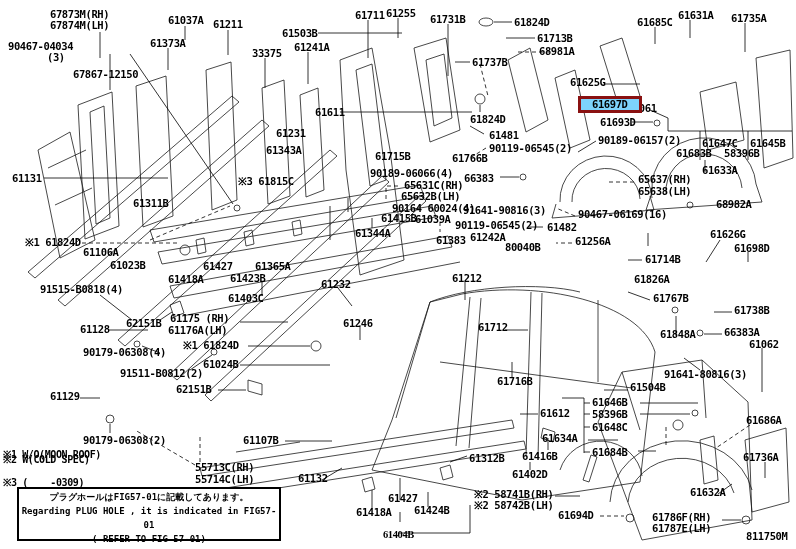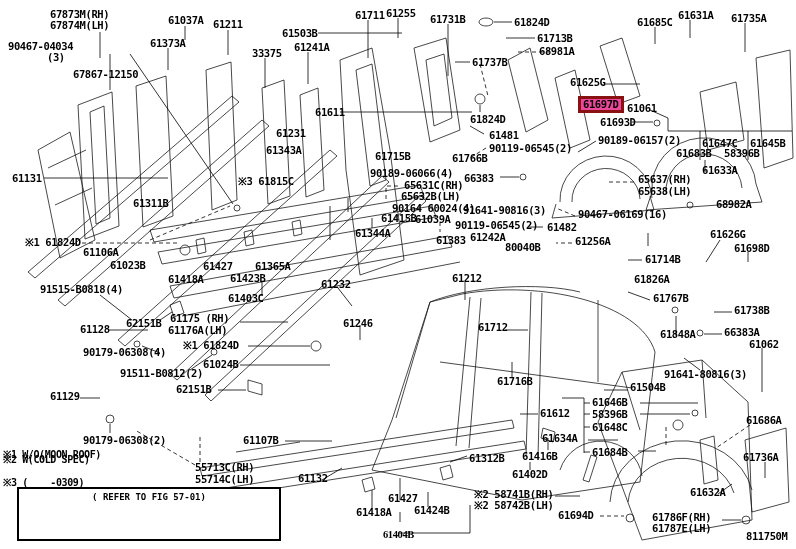--- a/index.html
+++ b/index.html
@@ -7,22 +7,22 @@
     position:relative;width:796px;height:549px;background:#fff;
     font-family:"DejaVu Sans Mono","Liberation Mono",monospace;
     overflow:hidden;
   }
   #art{position:absolute;left:0;top:0;pointer-events:none;}
   .lbl{
     position:absolute;font-weight:bold;font-size:10.5px;line-height:11px;
     letter-spacing:-0.4px;color:#000;white-space:pre;cursor:pointer;z-index:3;
   }
   .lbl.hl{
-    border:3px solid #8a1111;padding:0px 2px;margin-left:-5px;margin-top:-5px;
-    background:#ec4899;z-index:4;
+    border:3px solid #8a1111;padding:0px 11px;margin-left:-5px;margin-top:-5px;
+    background:#7dd3fc;z-index:4;
   }
   .note{
     position:absolute;font-weight:bold;font-size:10px;line-height:11px;
     letter-spacing:-0.4px;color:#000;white-space:pre;z-index:3;
   }
   #infobox{
     position:absolute;left:17px;top:487px;width:260px;height:48px;
     border:2px solid #000;background:#fff;text-align:center;
     font-weight:bold;font-size:9px;line-height:1.55;padding-top:2px;z-index:3;
   }
@@ -367,17 +367,19 @@
       <div class="lbl" style="left: 652px; top: 523px;">61787E(LH)</div>
     </div>
 
   <div id="notes-layer">
       <div class="note" style="left: 3px; top: 449px;">※1 W/O(MOON ROOF)</div>
       <div class="note" style="left: 3px; top: 454px;">※2 W(COLD SPEC)</div>
       <div class="note" style="left: 3px; top: 477px;">※3 (    -0309)</div>
     </div>
 
   <div id="infobox">
+    <div>プラグホールはFIG57-01に記載してあります。</div>
+    <div>Regarding PLUG HOLE , it is indicated in FIG57-01</div>
     <div>( REFER TO FIG 57-01)</div>
   </div>
 
   <div id="figcode">811750M</div>
 </div>
 
 </body></html>

